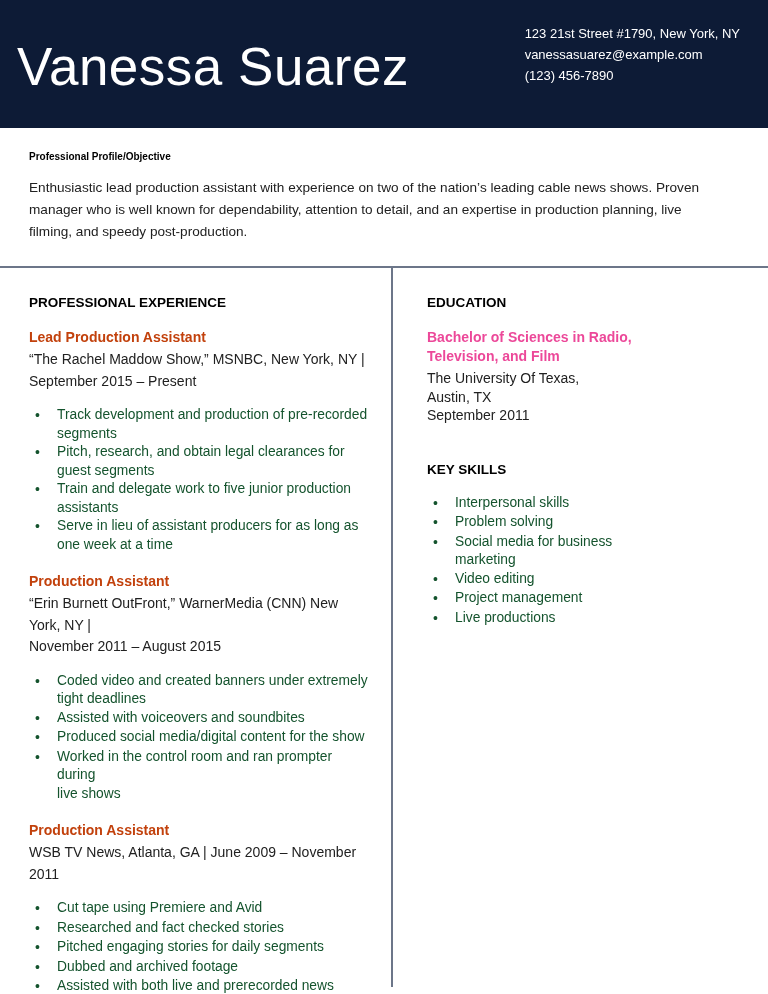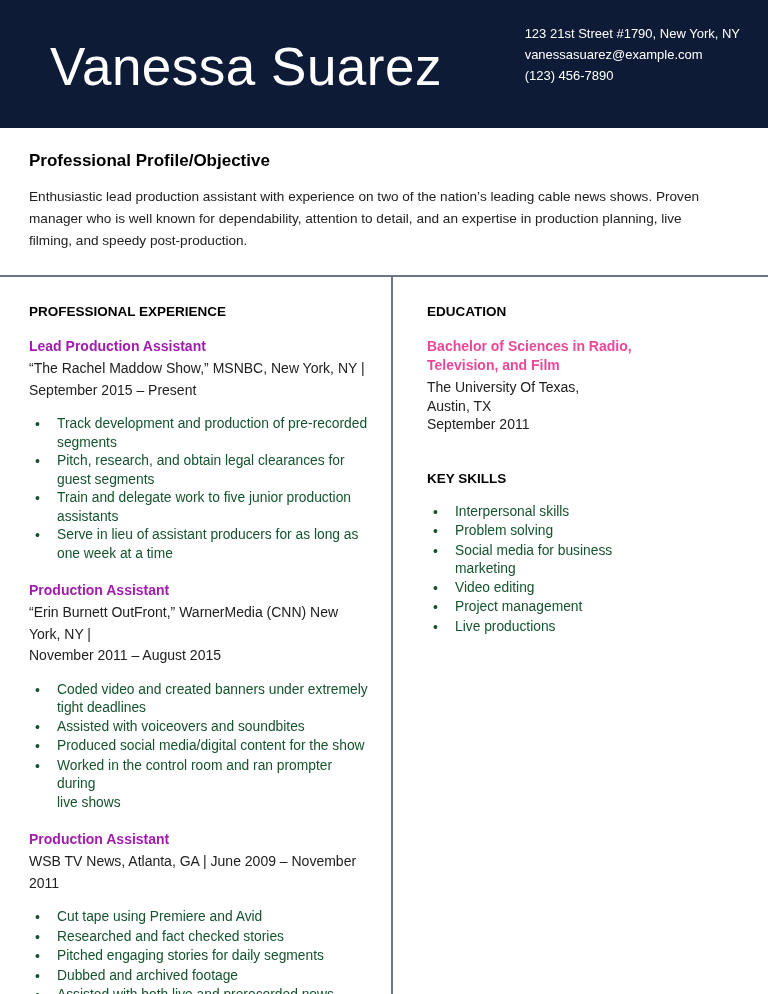--- a/index.html
+++ b/index.html
@@ -16,21 +16,21 @@
   }
   .pre { white-space: pre-line; }
 
   
   .hd {
     height: 128px;
     background: #0d1b36;
     display: flex;
     justify-content: space-between;
     box-sizing: border-box;
-    padding: 0 28px 0 50px;
+    padding: 0 28px 0 17px;
   }
   .hd h1 {
     margin: 0;
     align-self: center;
     margin-top: 4px;
     font-size: 53px;
     font-weight: 400;
     letter-spacing: 0.5px;
     color: #ffffff;
     white-space: nowrap;
@@ -40,21 +40,21 @@
     color: #ffffff;
     font-size: 13px;
     line-height: 21px;
     padding-top: 23px;
   }
 
   
   .profile { padding: 23px 30px 0 29px; }
   .profile h2 {
     margin: 0;
-    font-size: 17px;
+    font-size: 10px;
     font-weight: 700;
     color: #000000;
   }
   .profile p {
     margin: 15px 0 12px 0;
     font-size: 13.6px;
     line-height: 22px;
   }
 
   
@@ -76,21 +76,21 @@
 
   .sec-h {
     margin: 27px 0 0 0;
     font-size: 13.5px;
     font-weight: 700;
     color: #000000;
   }
 
   
   .job { margin-top: 19px; }
-  .job-title { margin: 0; font-size: 14px; font-weight: 700; color: #a21caf; }
+  .job-title { margin: 0; font-size: 14px; font-weight: 700; color: #c2410c; }
   .job-company { margin-top: 4px; font-size: 14px; line-height: 21.5px; color: #212121; }
 
   .blist { list-style: none; margin: 14px 0 0 0; padding: 0; }
   .bullet { display: flex; font-size: 13.8px; line-height: 18.5px; color: #14532d; }
   .marker { flex: 0 0 28px; box-sizing: border-box; padding-left: 6px; }
   .marker::before { content: "\2022"; font-size: 14px; }
   .btext { flex: 1; }
 
   
   .degree {

